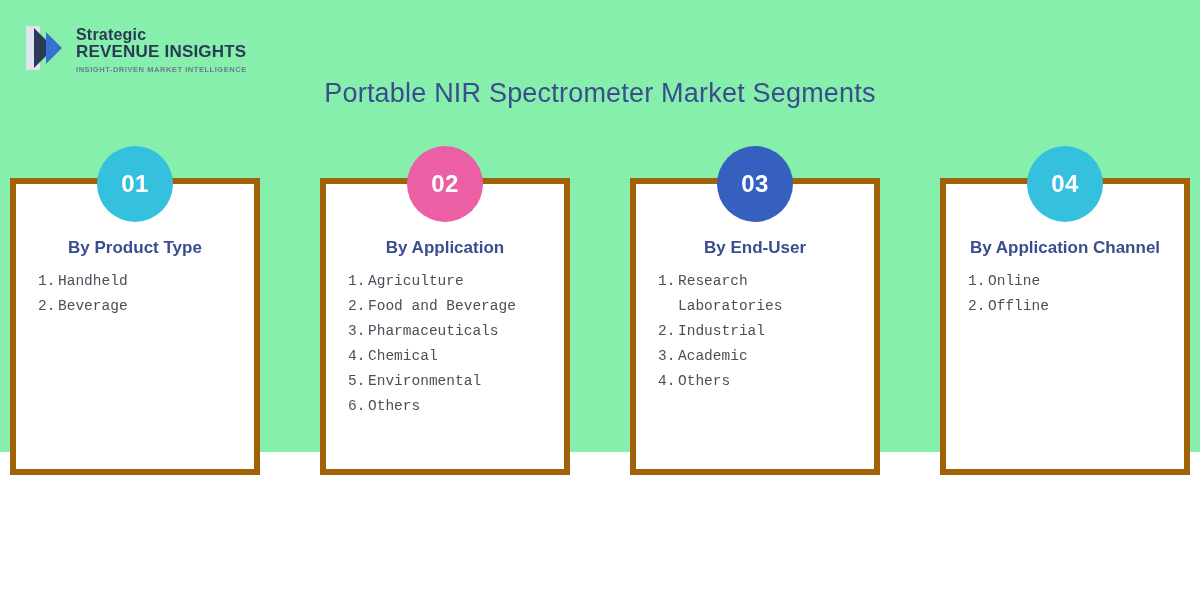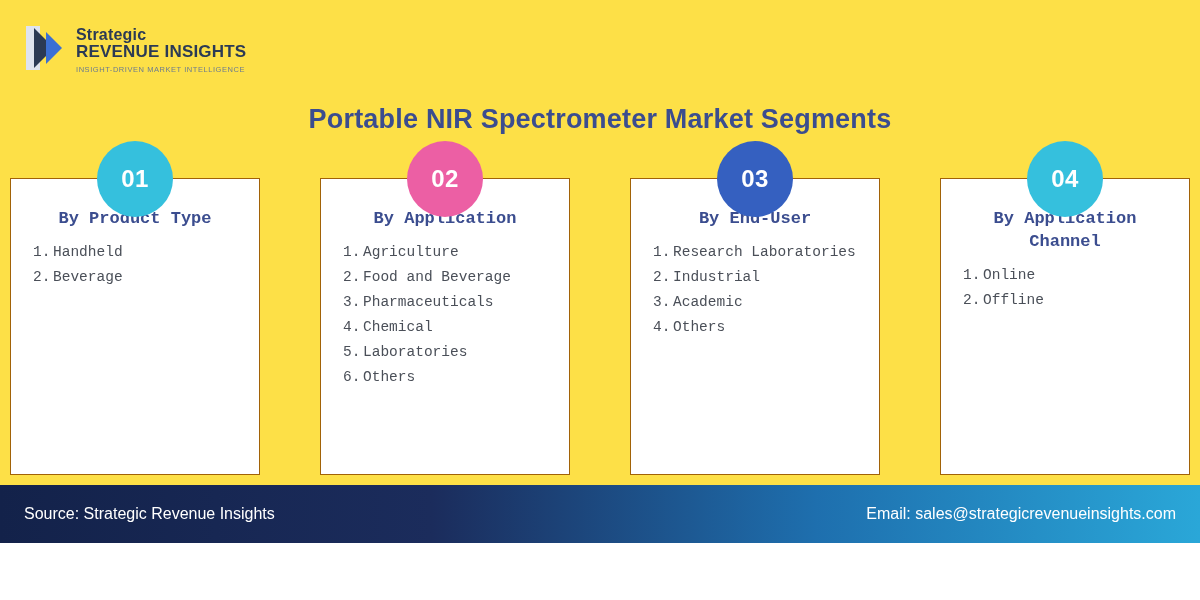--- a/index.html
+++ b/index.html
@@ -9,22 +9,22 @@
   body {
     width: 1200px;
     height: 600px;
     background: #ffffff;
     font-family: "Liberation Sans", sans-serif;
     overflow: hidden;
   }
   .page {
     position: relative;
     width: 1200px;
-    height: 543px;
-    background: #fde047;
+    height: 452px;
+    background: #86efac;
   }
 
   
   .logo {
     position: absolute;
     left: 24px;
     top: 22px;
     display: flex;
     align-items: flex-start;
   }
@@ -47,80 +47,79 @@
   .logo-line2 {
     font-size: 17px;
     font-weight: bold;
     color: #2b3a55;
     letter-spacing: 0.2px;
     line-height: 17px;
   }
   .logo-tag {
     margin-top: 5px;
     font-size: 7.5px;
-    font-weight: normal;
+    font-weight: bold;
     color: #6b7b8f;
     letter-spacing: 0.55px;
   }
 
   
   .title {
     position: absolute;
-    top: 104px;
+    top: 78px;
     left: 0;
     width: 1200px;
     text-align: center;
     font-size: 27px;
-    font-weight: bold;
+    font-weight: normal;
     color: #3b4d8f;
     letter-spacing: 0.2px;
   }
 
   
   .cards {
     position: absolute;
     top: 178px;
     left: 10px;
     width: 1180px;
     display: flex;
     justify-content: space-between;
   }
   .card {
     position: relative;
     width: 250px;
     height: 297px;
-    border: 1px solid #a16207;
+    border: 6px solid #a16207;
     box-sizing: border-box;
     background: #ffffff;
   }
   .badge {
     position: absolute;
     top: -38px;
     left: 50%;
     transform: translateX(-50%);
     width: 76px;
     height: 76px;
     border-radius: 50%;
     color: #ffffff;
     font-size: 24px;
     font-weight: bold;
     display: flex;
     align-items: center;
     justify-content: center;
     letter-spacing: 0.5px;
   }
   .card-title {
-    margin-top: 28px;
+    margin-top: 52px;
     padding: 0 14px;
     text-align: center;
     font-size: 17px;
     font-weight: bold;
     color: #3b4d8f;
     line-height: 23px;
-    font-family: Liberation Mono, monospace;
   }
   .card-list {
     margin: 10px 0 0 0;
     padding: 0 14px 0 22px;
     list-style: none;
     counter-reset: item;
   }
   .card-list li {
     counter-increment: item;
     font-size: 14.5px;
@@ -190,21 +189,21 @@
     </div>
 
     <div class="card">
       <div class="badge" style="background: rgb(236, 95, 164);">02</div>
       <div class="card-title">By Application</div>
       <ul class="card-list">
         <li>Agriculture</li>
         <li>Food and Beverage</li>
         <li>Pharmaceuticals</li>
         <li>Chemical</li>
-        <li>Laboratories</li>
+        <li>Environmental</li>
         <li>Others</li>
       </ul>
     </div>
 
     <div class="card">
       <div class="badge" style="background: rgb(53, 96, 192);">03</div>
       <div class="card-title">By End-User</div>
       <ul class="card-list">
         <li>Research Laboratories</li>
         <li>Industrial</li>
@@ -217,18 +216,14 @@
       <div class="badge" style="background: rgb(53, 192, 221);">04</div>
       <div class="card-title">By Application Channel</div>
       <ul class="card-list">
         <li>Online</li>
         <li>Offline</li>
       </ul>
     </div>
 
   </div>
 
-  <div class="footer">
-    <div class="footer-left">Source: Strategic Revenue Insights</div>
-    <div class="footer-right">Email: sales@strategicrevenueinsights.com</div>
-  </div>
 
 </div>
 
 </body></html>

